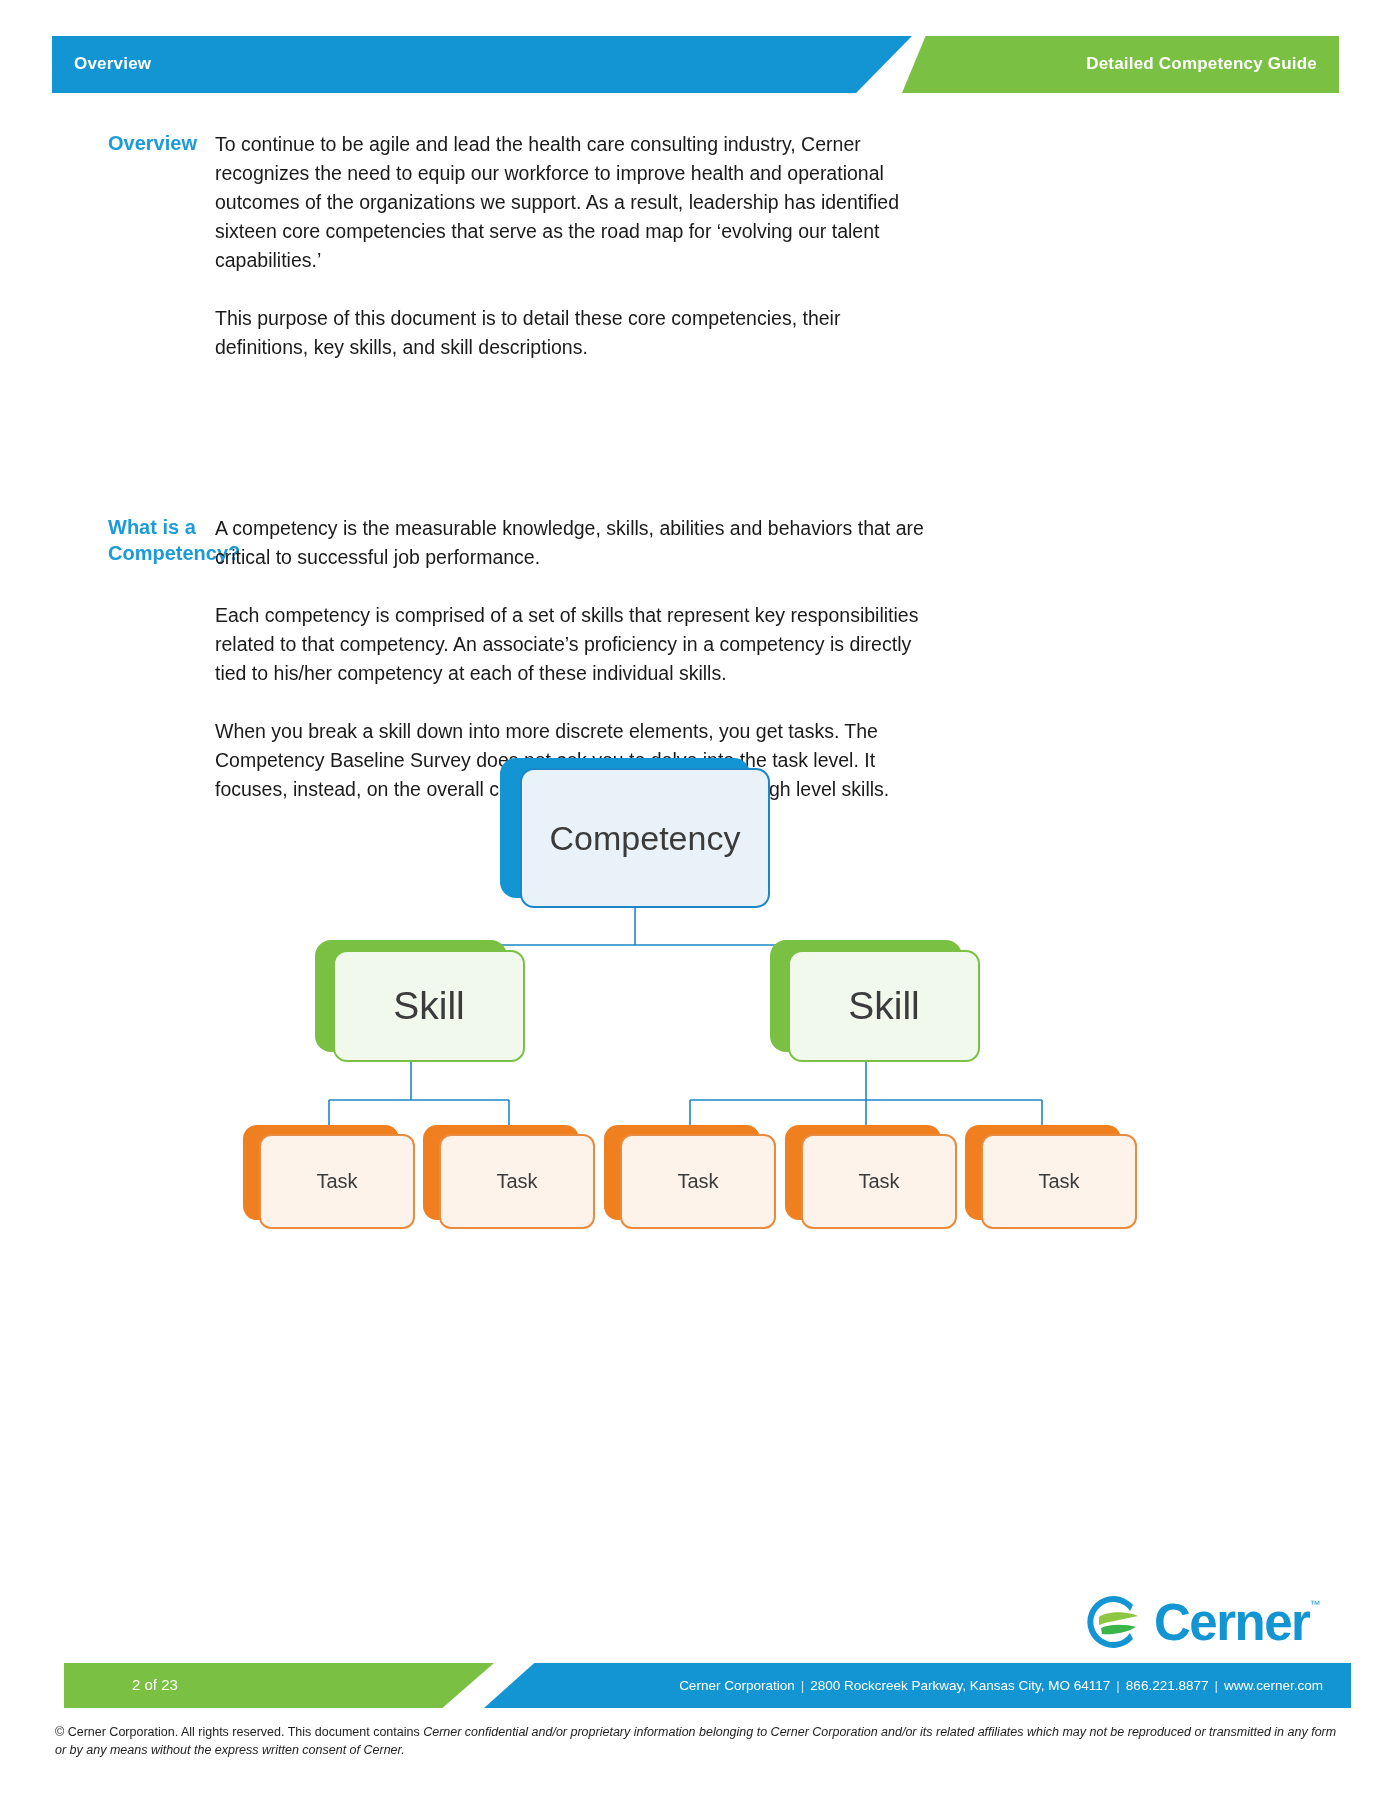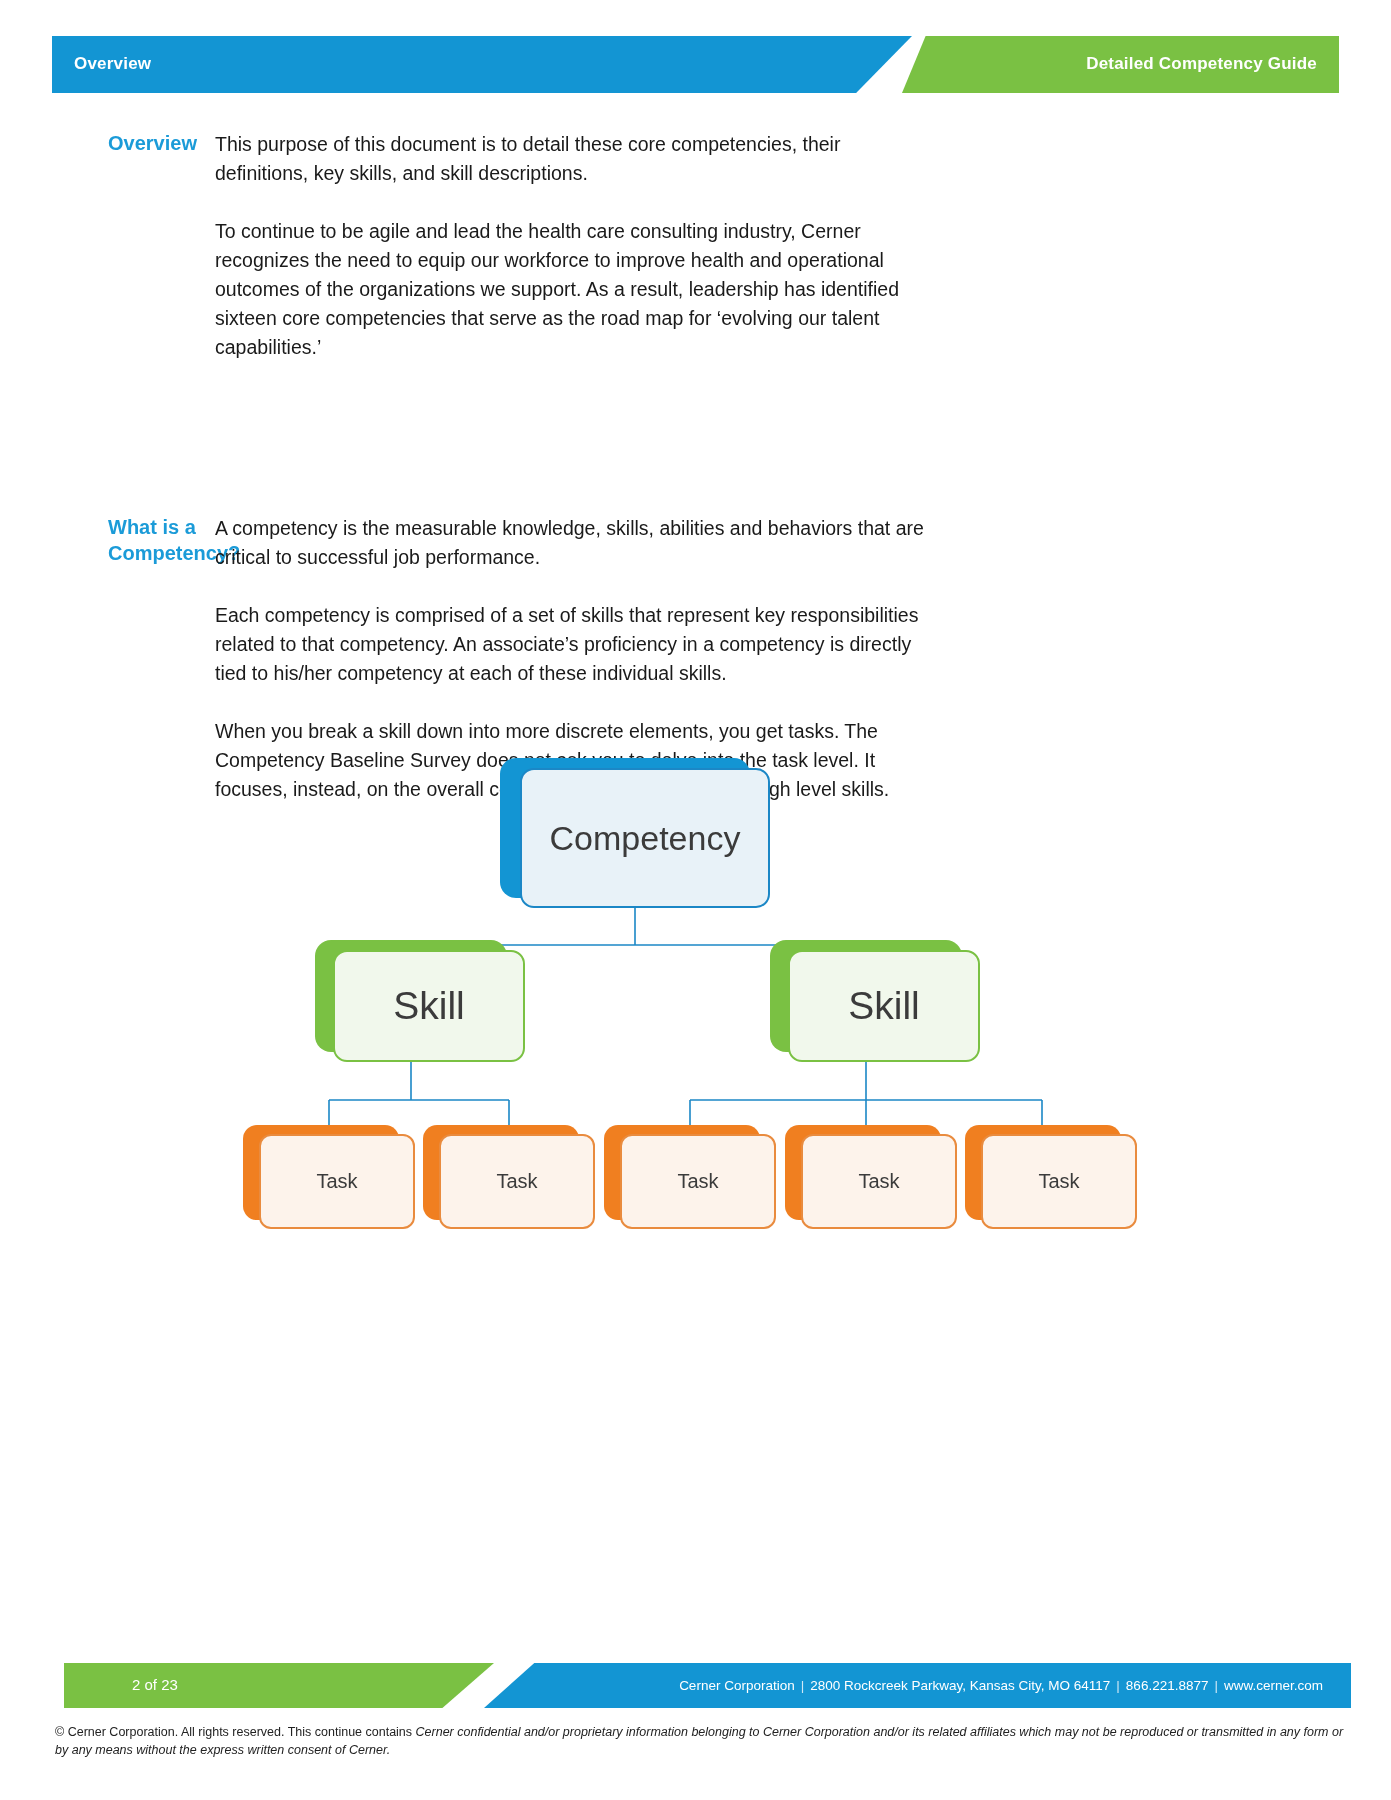--- a/index.html
+++ b/index.html
@@ -279,22 +279,22 @@
     <div class="header-green"></div>
     <div class="header-left-label">Overview</div>
     <div class="header-right-label">Detailed Competency Guide</div>
   </div>
 
   <div class="content">
 
     <div class="section" id="overview-section">
       <div class="section-label">Overview</div>
       <div class="section-body">
+        <p>To continue to be agile and lead the health care consulting industry, Cerner recognizes the need to equip our workforce to improve health and operational outcomes of the organizations we support. As a result, leadership has identified sixteen core competencies that serve as the road map for ‘evolving our talent capabilities.’</p>
         <p>This purpose of this document is to detail these core competencies, their definitions, key skills, and skill descriptions.</p>
-        <p>To continue to be agile and lead the health care consulting industry, Cerner recognizes the need to equip our workforce to improve health and operational outcomes of the organizations we support. As a result, leadership has identified sixteen core competencies that serve as the road map for ‘evolving our talent capabilities.’</p>
       </div>
     </div>
 
     <div class="section" id="competency-section">
       <div class="section-label">What is a Competency?</div>
       <div class="section-body">
         <p>A competency is the measurable knowledge, skills, abilities and behaviors that are critical to successful job performance.</p>
         <p>Each competency is comprised of a set of skills that represent key responsibilities related to that competency.  An associate’s proficiency in a competency is directly tied to his/her competency at each of these individual skills.</p>
         <p>When you break a skill down into more discrete elements, you get tasks. The Competency Baseline Survey does not ask you to delve into the task level.  It focuses, instead, on the overall competency as defined by the high level skills.</p>
       </div>
@@ -354,27 +354,37 @@
       <div class="back"></div>
       <div class="front">Task</div>
     </div>
     <div class="node node-task" id="node-task-5">
       <div class="back"></div>
       <div class="front">Task</div>
     </div>
 
   </div>
 
+  <div class="logo">
+    <svg width="62" height="62" viewBox="0 0 62 62">
+      <path d="M31 4 A27 27 0 1 0 31 58 A27 27 0 0 0 31 4 Z" fill="none" stroke="#ffffff" stroke-width="0"></path>
+      <path d="M47 14 A26 26 0 1 0 47 48 L44 42 A20 20 0 1 1 44 20 Z" fill="#1395D3"></path>
+      <path d="M13 26 C22 20 40 20 52 25 C40 28 24 30 13 34 Z" fill="#8DC63F"></path>
+      <path d="M15 37 C24 33 40 33 50 36 C40 42 26 44 16 43 Z" fill="#39B54A"></path>
+    </svg>
+    <span class="logo-word">Cerner</span>
+    <span class="logo-tm">™</span>
+  </div>
 
   <div class="footer">
     <div class="footer-green"></div>
     <div class="footer-blue"></div>
     <div class="footer-page">2 of 23</div>
     <div class="footer-addr">
       <span>Cerner Corporation</span><span class="sep">|</span><span>2800 Rockcreek Parkway, Kansas City, MO 64117</span><span class="sep">|</span><span>866.221.8877</span><span class="sep">|</span><span>www.cerner.com</span>
     </div>
   </div>
 
   <div class="legal">
-    <span class="nonital">© Cerner Corporation.  All rights reserved.  This continue contains </span><span>Cerner confidential and/or proprietary information belonging to Cerner Corporation and/or its related affiliates which may not be reproduced or transmitted in any form or by any means without the express written consent of Cerner.</span>
+    <span class="nonital">© Cerner Corporation.  All rights reserved.  This document contains </span><span>Cerner confidential and/or proprietary information belonging to Cerner Corporation and/or its related affiliates which may not be reproduced or transmitted in any form or by any means without the express written consent of Cerner.</span>
   </div>
 
 </div>
 
 </body></html>

